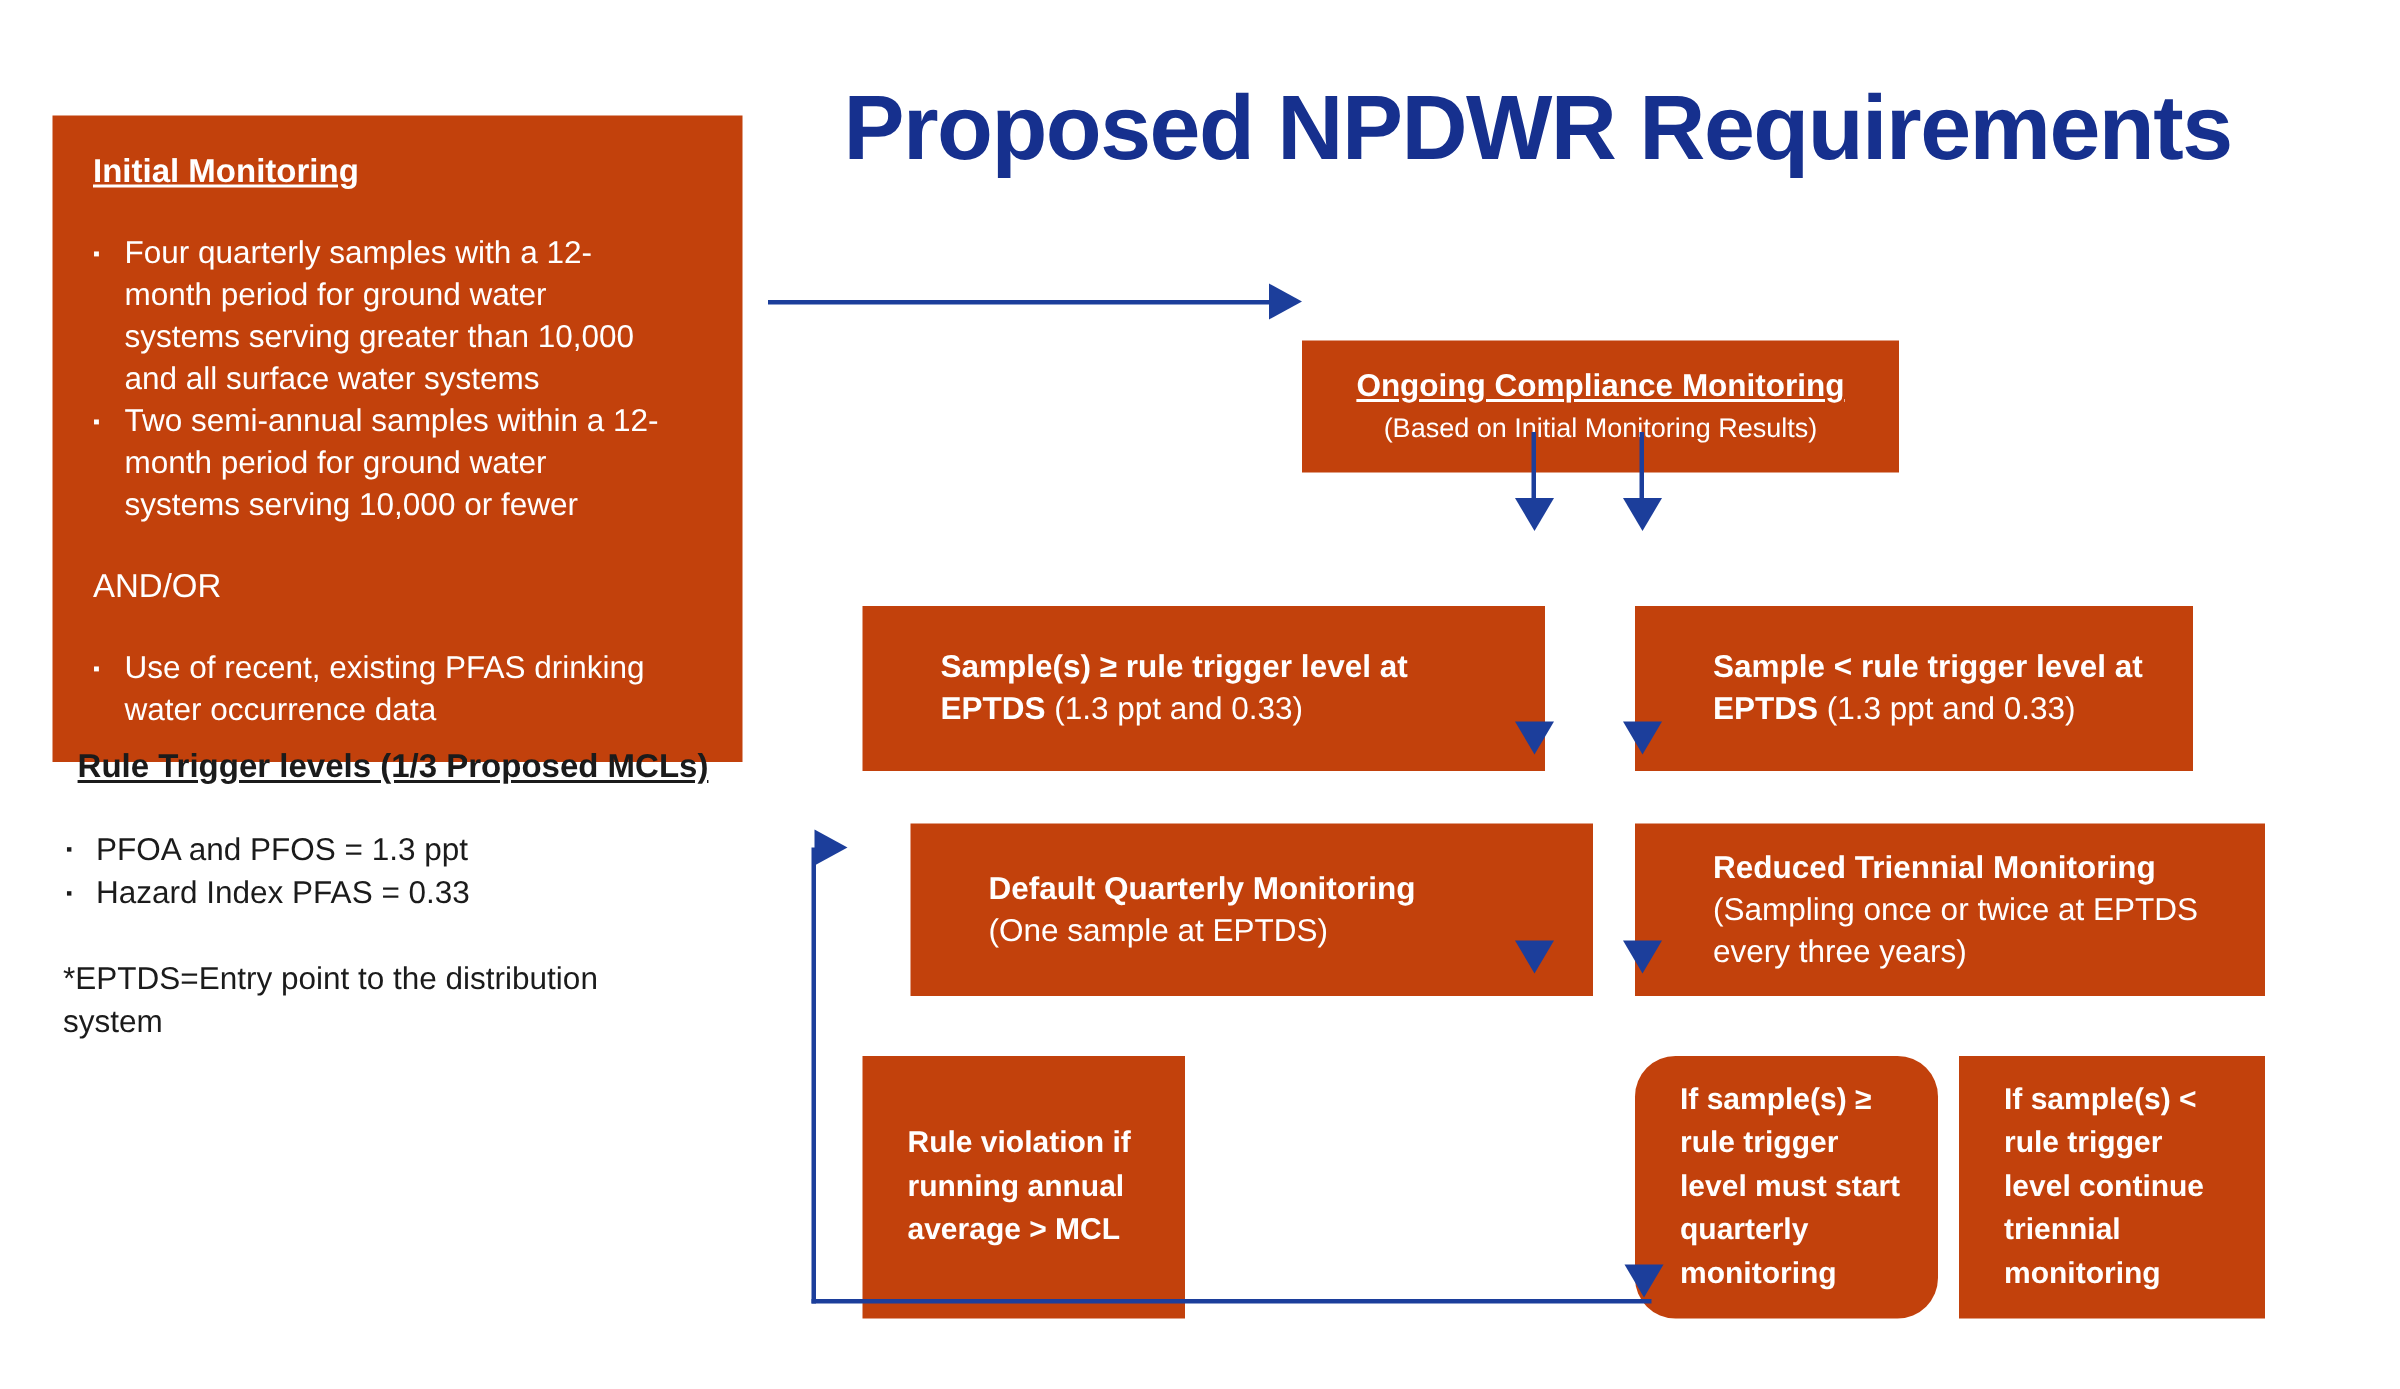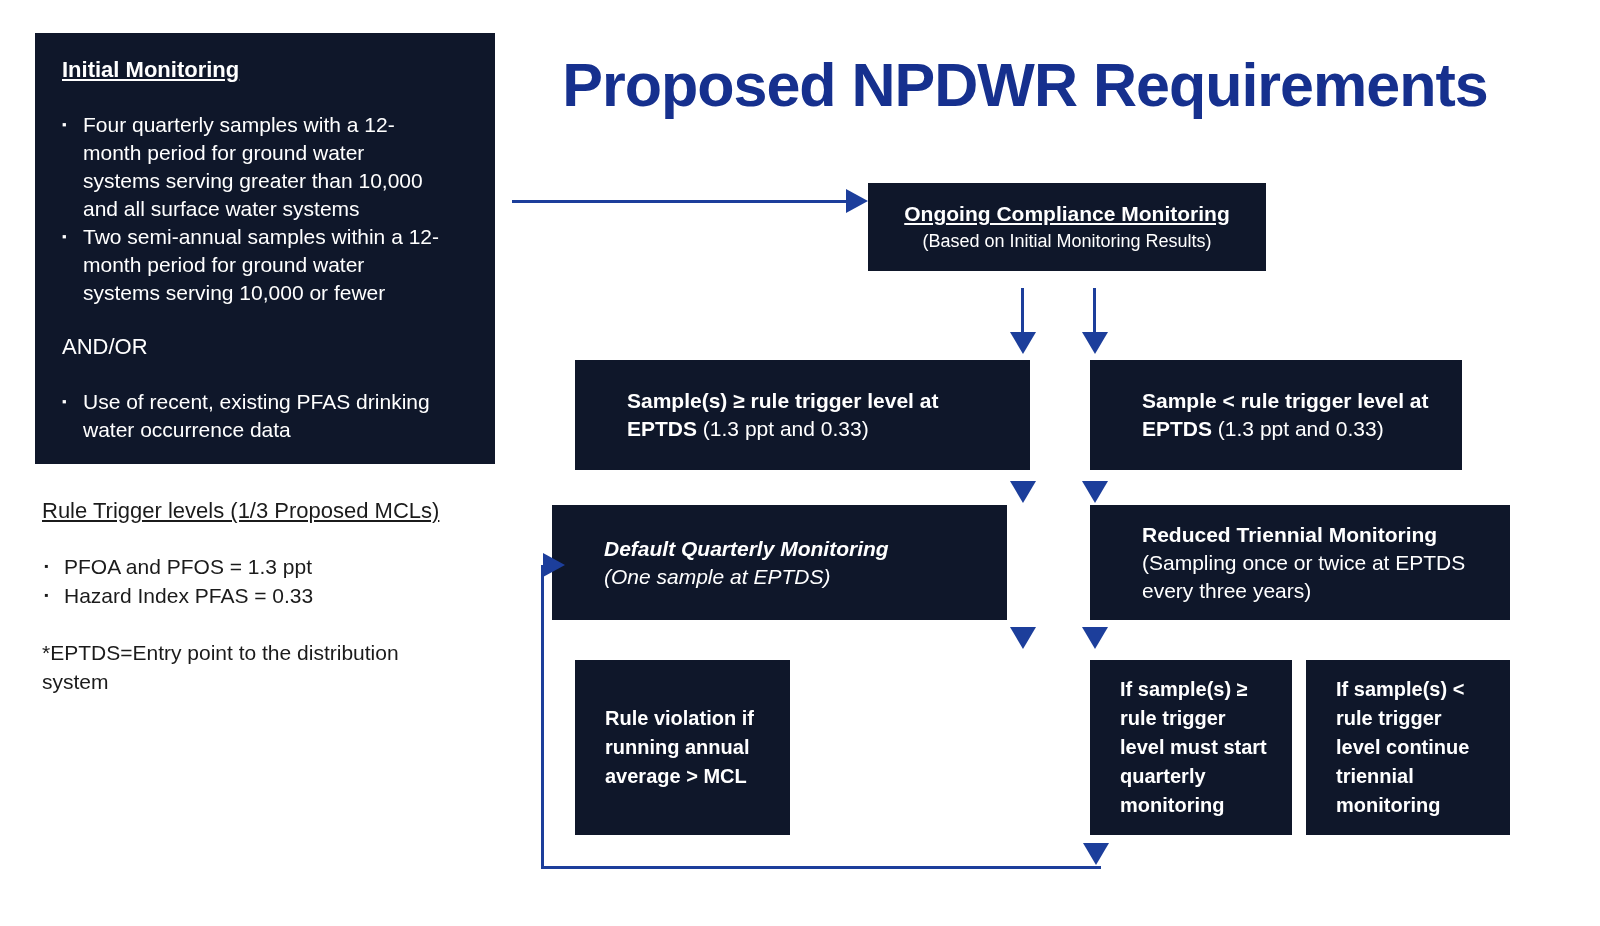--- a/index.html
+++ b/index.html
@@ -3,62 +3,62 @@
 <meta charset="utf-8">
 <style>
   * { margin:0; padding:0; box-sizing:border-box; }
   html,body { background:#ffffff; }
   .canvas {
     position:relative; width:1600px; height:926px; overflow:hidden;
     background:#ffffff; font-family:"Liberation Sans", sans-serif;
   }
 
   
-  .navy { position:absolute; background:#0f172a; color:#ffffff; }
+  .navy { position:absolute; background:#c2410c; color:#ffffff;margin-top:44px; }
 
   .initial-panel { left:35px; top:33px; width:460px; height:431px; padding:24px 27px; }
   .im-heading { font-size:22px; font-weight:bold; text-decoration:underline; margin-bottom:28px; }
   .im-bullet { position:relative; padding-left:21px; font-size:21px; line-height:28px; max-width:385px; }
   .im-bullet::before { content:"▪"; position:absolute; left:0; top:0; font-size:13px; line-height:28px; }
   .andor { font-size:22px; font-weight:normal; margin:27px 0 28px 0; }
 
   
   .title {
     position:absolute; left:505px; top:50px; width:1040px;
     text-align:center; font-size:61px; font-weight:bold; color:#16308e; letter-spacing:-1px;
   }
 
   
   .rt-block { position:absolute; left:42px; top:498px; width:440px; color:#1b1b1b; }
-  .rt-heading { font-size:22px; font-weight:normal; text-decoration:underline; }
+  .rt-heading { font-size:22px; font-weight:bold; text-decoration:underline;text-align:center; }
   .rt-bullets { margin-top:28px; }
   .rt-bullet { position:relative; padding-left:22px; font-size:21px; line-height:29px; }
   .rt-bullet::before { content:"▪"; position:absolute; left:2px; top:0; font-size:12px; line-height:29px; }
   .rt-note { margin-top:28px; font-size:21px; line-height:29px; max-width:420px; }
 
   
   .flow-box { display:flex; flex-direction:column; justify-content:center; }
   .ongoing { left:868px; top:183px; width:398px; height:88px; text-align:center; }
   .ongoing .b1 { font-size:21px; font-weight:bold; line-height:28px;text-decoration:underline; }
   .ongoing .b2 { font-size:18px; line-height:26px; }
 
   .r2l { left:575px; top:360px; width:455px; height:110px; padding-left:52px; }
   .r2r { left:1090px; top:360px; width:372px; height:110px; padding-left:52px; }
   .r2l .txt, .r2r .txt { font-size:21px; line-height:28px; max-width:330px; }
 
-  .r3l { left:552px; top:505px; width:455px; height:115px; padding-left:52px;font-style:italic; }
+  .r3l { left:607px; top:505px; width:455px; height:115px; padding-left:52px; }
   .r3r { left:1090px; top:505px; width:420px; height:115px; padding-left:52px; }
   .bold-line { font-size:21px; font-weight:bold; line-height:28px; }
   .norm-line { font-size:21px; line-height:28px; max-width:345px; }
 
   .r4 { padding-left:30px; }
   .r4 .txt { font-size:20px; font-weight:bold; line-height:29px; }
   .r4a { left:575px; top:660px; width:215px; height:175px; }
   .r4b { left:806px; top:660px; width:224px; height:175px; }
-  .r4c { left:1090px; top:660px; width:202px; height:175px; }
+  .r4c { left:1090px; top:660px; width:202px; height:175px;border-radius:27px; }
   .r4d { left:1306px; top:660px; width:204px; height:175px; }
   .r4a .txt, .r4b .txt { max-width:165px; }
   .r4c .txt, .r4d .txt { max-width:155px; }
 
   
   .stem-h { position:absolute; height:3px; background:#1c3e9b; }
   .stem-v { position:absolute; width:3px; background:#1c3e9b; }
   .head-right { position:absolute; width:0; height:0;
     border-top:12px solid transparent; border-bottom:12px solid transparent; border-left:22px solid #1c3e9b; }
   .head-down { position:absolute; width:0; height:0;

